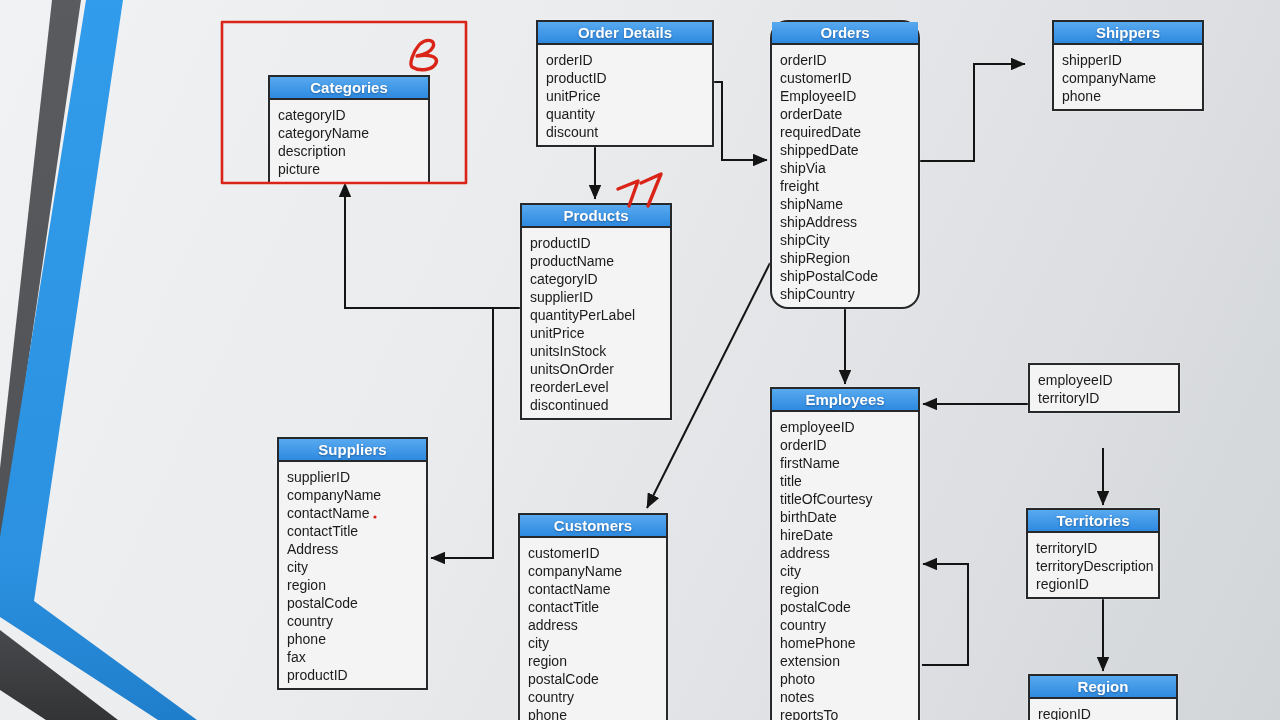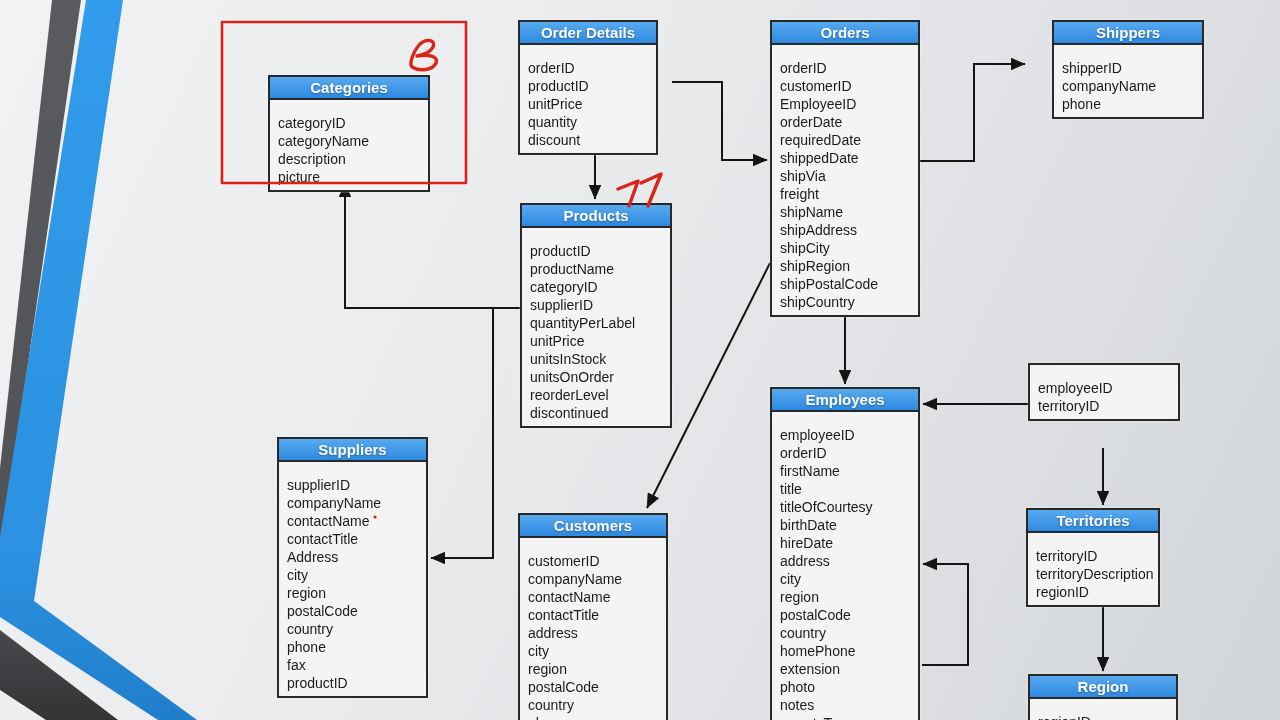--- a/index.html
+++ b/index.html
@@ -25,31 +25,31 @@
     background:linear-gradient(#58a9ef,#2e8ae0);
     border-bottom:2px solid #26282a;
     color:#fff;
     font-weight:bold;
     font-size:15px;
     line-height:19px;
     text-align:center;
     padding:1px 2px;
     text-shadow:0 1px 2px rgba(20,60,110,.55);
   }
-  .etable-body{padding:6px 0 4px 0;margin-top:8px;}
+  .etable-body{padding:6px 0 4px 0;}
   .etable-field{
     font-size:14px;
     line-height:18px;
     color:#1b1b1b;
     padding:0 4px 0 8px;
     white-space:nowrap;
   }
   
-  .etable--order-details{left:518px;top:20px;width:140px;}
-  .etable--orders{left:770px;top:20px;width:150px;}
+  .etable--order-details{left:536px;top:20px;width:178px;}
+  .etable--orders{left:770px;top:20px;width:150px;border-radius:18px;}
   .etable--shippers{left:1052px;top:20px;width:152px;}
   .etable--categories{left:268px;top:75px;width:162px;}
   .etable--products{left:520px;top:203px;width:152px;}
   .etable--suppliers{left:277px;top:437px;width:151px;}
   .etable--customers{left:518px;top:513px;width:150px;}
   .etable--employees{left:770px;top:387px;width:150px;}
   .etable--employee-territories{left:1028px;top:363px;width:152px;}
   .etable--employee-territories .etable-header{padding:1px 22px;}
   .etable--territories{left:1026px;top:508px;width:134px;}
   .etable--region{left:1028px;top:674px;width:150px;}

